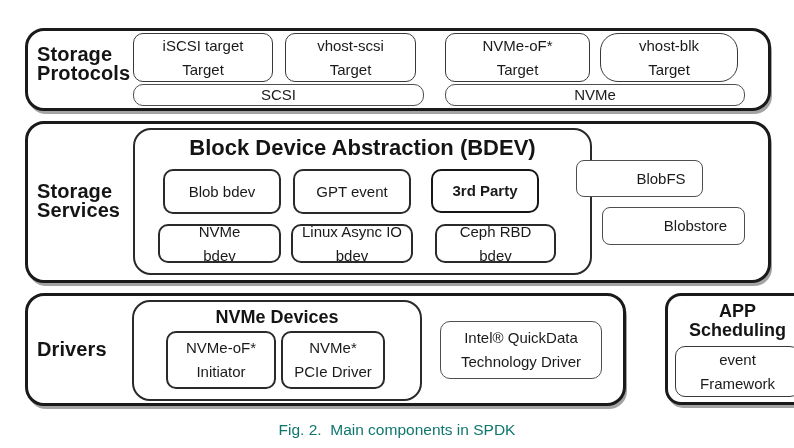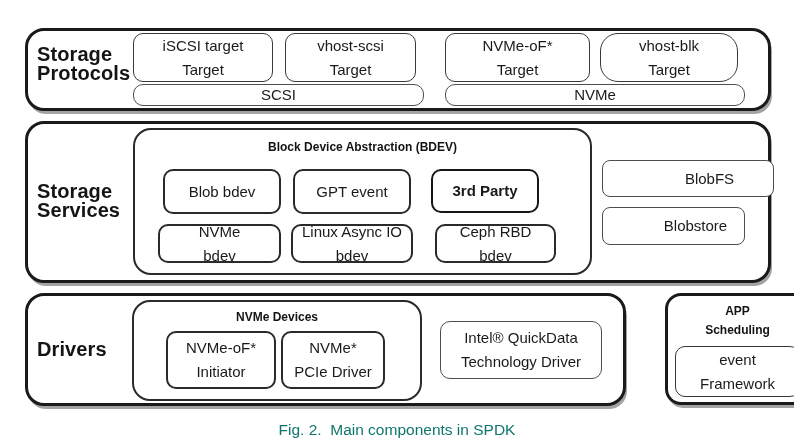--- a/index.html
+++ b/index.html
@@ -21,21 +21,21 @@
     white-space:pre-line; letter-spacing:0.1px; color:#141414;
   }
 
   
   .wrap {
     position:absolute; box-sizing:border-box; background:#fff;
     border:2px solid #2a2a2a; border-radius:18px;
   }
   .wrap-title {
     position:absolute; left:0; right:0; text-align:center;
-    font-weight:700; font-size:12px; line-height:19px; white-space:pre-line;
+    font-weight:700; font-size:18px; line-height:19px; white-space:pre-line;
     color:#141414;
   }
 
   
   .node {
     position:absolute; box-sizing:border-box; background:#fff;
     border:2px solid #2a2a2a; border-radius:10px;
     display:flex; align-items:center; justify-content:center;
     text-align:center; font-size:15px; line-height:24px;
     white-space:pre-line; color:#1a1a1a;
@@ -70,35 +70,35 @@
 
     <div class="node bar" style="left:105px; top:53px; width:291px; height:22px;">SCSI</div>
     <div class="node bar" style="left:417px; top:53px; width:300px; height:22px;">NVMe</div>
   </div>
 
   <div class="sect" style="left:25px; top:121px; width:746px; height:162px;">
     <div class="sect-label" style="left:9px; top:58px;">Storage
 Services</div>
 
     <div class="wrap" style="left:105px; top:4px; width:459px; height:147px;">
-      <div class="wrap-title" style="top:8px; font-size:12px;">Block Device Abstraction (BDEV)</div>
+      <div class="wrap-title" style="top:8px; font-size:22px;">Block Device Abstraction (BDEV)</div>
 
       <div class="node" style="left:28px; top:39px; width:118px; height:45px;">Blob bdev</div>
       <div class="node" style="left:158px; top:39px; width:118px; height:45px;">GPT event</div>
       <div class="node heavy" style="left:296px; top:39px; width:108px; height:44px;">3rd Party</div>
 
       <div class="node" style="left:23px; top:94px; width:123px; height:39px;">NVMe
 bdev</div>
       <div class="node" style="left:156px; top:94px; width:122px; height:39px;">Linux Async IO
 bdev</div>
       <div class="node" style="left:300px; top:94px; width:121px; height:39px;">Ceph RBD
 bdev</div>
     </div>
 
-    <div class="node thin" style="left:574px; top:36px; width:172px; height:37px;padding-left:43px;">BlobFS</div>
+    <div class="node thin" style="left:548px; top:36px; width:127px; height:37px;padding-left:43px;">BlobFS</div>
     <div class="node thin" style="left:574px; top:83px; width:143px; height:38px;padding-left:44px;">Blobstore</div>
   </div>
 
   <div class="sect" style="left:25px; top:293px; width:601px; height:113px;">
     <div class="sect-label" style="left:9px; top:44px;">Drivers</div>
 
     <div class="wrap" style="left:104px; top:4px; width:290px; height:101px;">
       <div class="wrap-title" style="top:6px;">NVMe Devices</div>
 
       <div class="node" style="left:32px; top:29px; width:110px; height:58px;">NVMe-oF*

